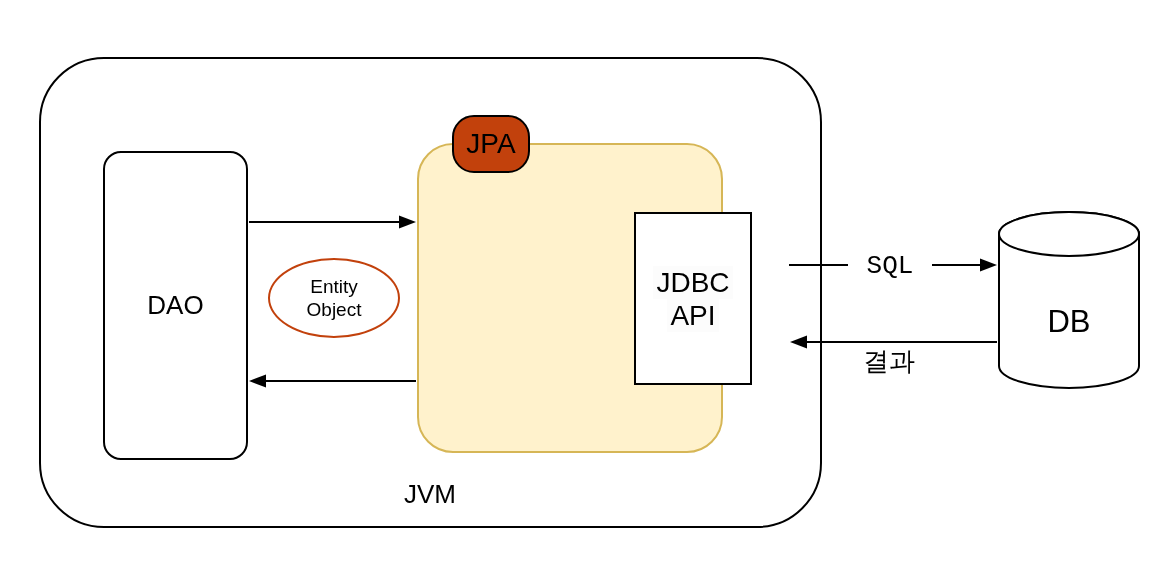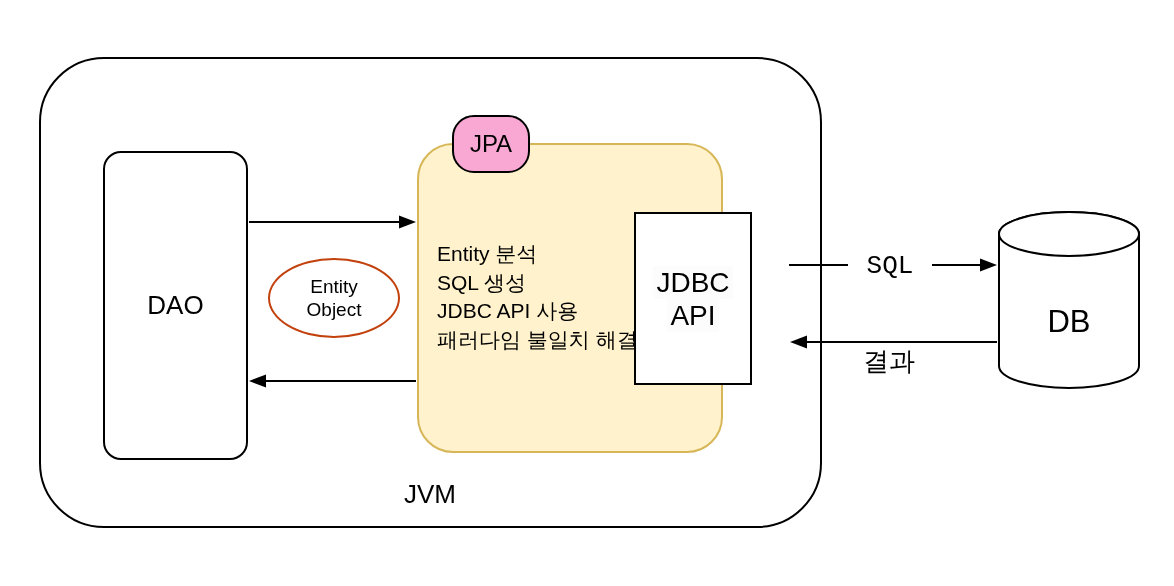--- a/index.html
+++ b/index.html
@@ -73,25 +73,25 @@
     width: 270px;
     font-size: 21px;
     line-height: 28.5px;
     white-space: nowrap;
   }
 
   
   .jpa-badge {
     left: 452px; top: 115px;
     width: 78px; height: 58px;
-    background: #f9a8d4;
+    background: #c2410c;
     border: 2.5px solid #000000;
     border-radius: 22px;
     display: flex; align-items: center; justify-content: center;
-    font-size: 24px;
+    font-size: 28px;
   }
 
   
   .jdbc-box {
     left: 634px; top: 212px;
     width: 118px; height: 173px;
     background: #ffffff;
     border: 2.5px solid #000000;
     display: flex; flex-direction: column;
     align-items: center; justify-content: center;
@@ -136,26 +136,20 @@
   <div class="abs dao-box">
     <span>DAO</span>
   </div>
 
   <div class="abs entity-ellipse">
     <div>Entity</div>
     <div>Object</div>
   </div>
 
   <div class="abs jpa-box"></div>
-  <div class="abs jpa-features">
-    <div>Entity 분석</div>
-    <div>SQL 생성</div>
-    <div>JDBC API 사용</div>
-    <div>패러다임 불일치 해결</div>
-  </div>
 
   <div class="abs jpa-badge">
     <span>JPA</span>
   </div>
 
   <div class="abs jdbc-box">
     <span>JDBC</span>
     <span>API</span>
   </div>
 

